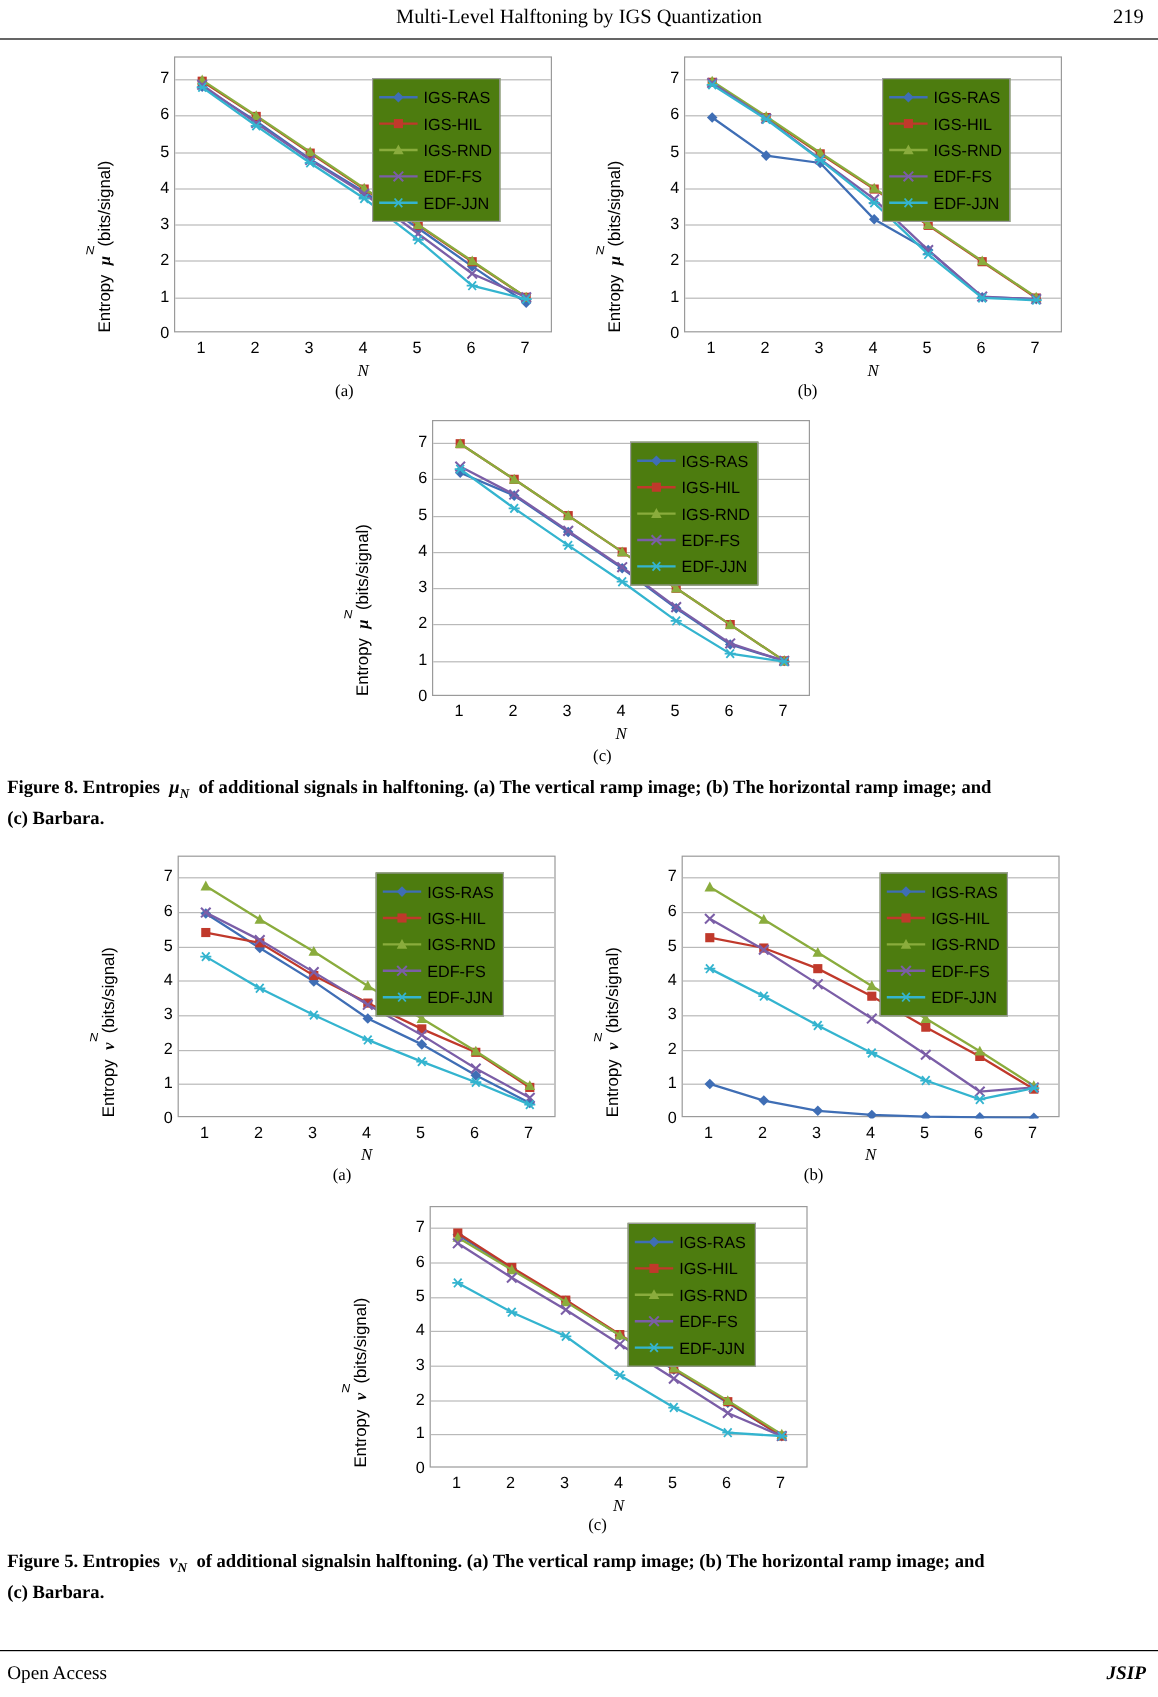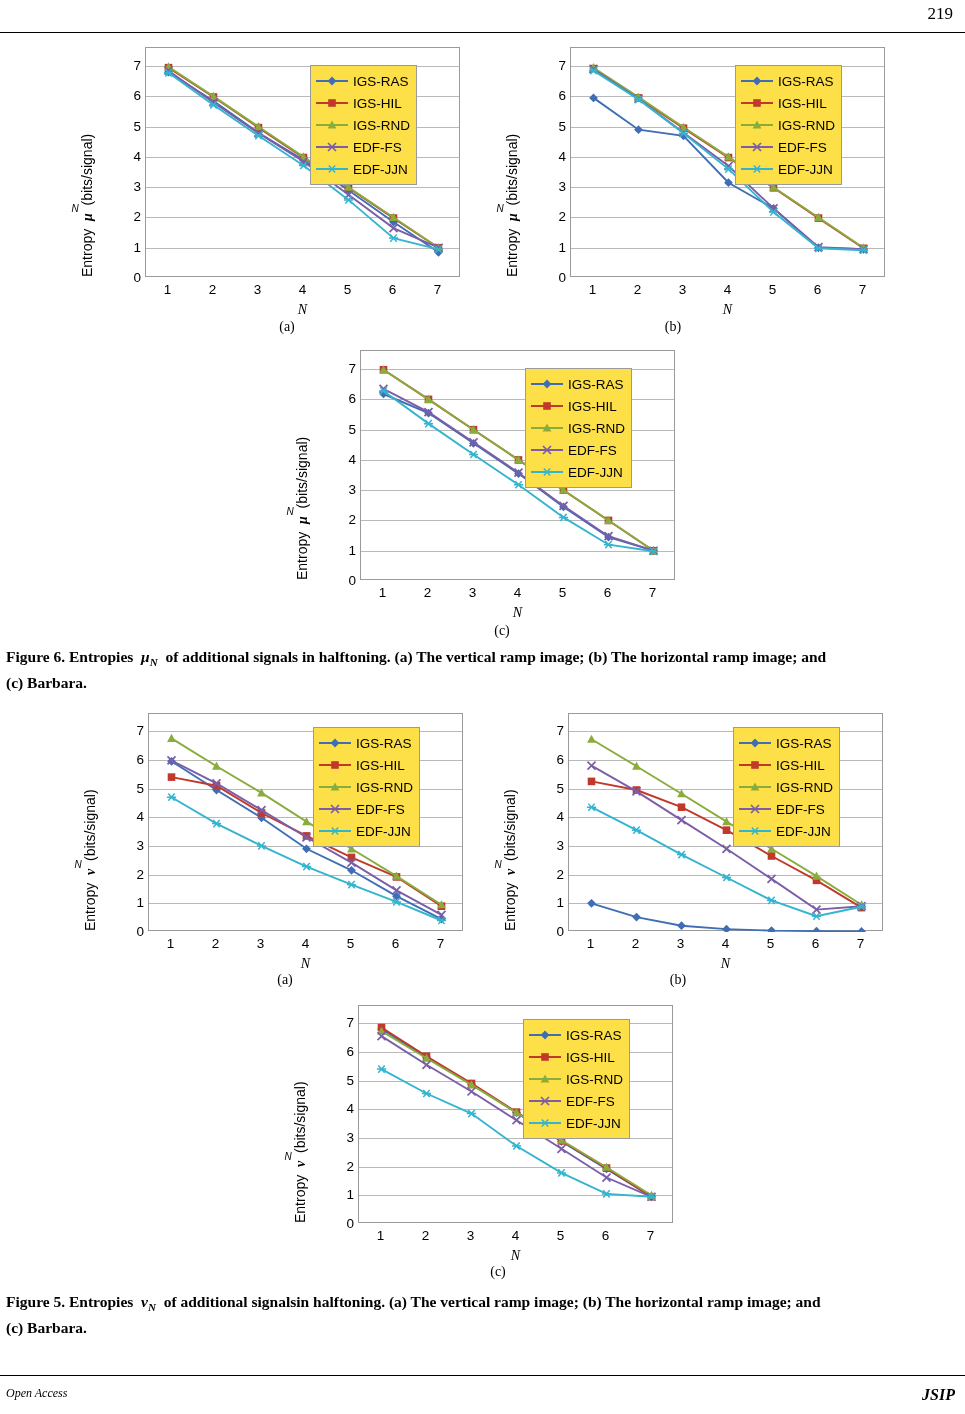--- a/index.html
+++ b/index.html
@@ -21,21 +21,21 @@
   }
   .runhead .pageno{
     position:absolute;right:12px;top:4px;font-size:17px;
   }
 
   
   .footer{
     position:absolute;left:0;bottom:0;width:965px;height:38px;
     border-top:1px solid #000;
   }
-  .footer .oa{position:absolute;left:6px;top:10px;font-size:12px;font-style:italic;}
+  .footer .oa{position:absolute;left:6px;top:10px;font-size:16px;}
   .footer .jsip{position:absolute;right:10px;top:10px;font-size:16px;font-style:italic;font-weight:bold;}
 
   
   .caption{
     position:absolute;font-size:15.5px;font-weight:bold;
     font-family:"Liberation Serif",serif;line-height:1.5;
   }
   .caption .mu{font-style:italic;font-family:"Liberation Serif",serif;}
   .caption .sub{font-size:11px;font-style:italic;vertical-align:sub;}
 
@@ -61,39 +61,40 @@
   }
   .xtick{
     position:absolute;text-align:center;font-size:13.5px;
     font-family:"Liberation Sans",sans-serif;width:20px;
   }
   .xlabel{
     position:absolute;text-align:center;font-size:14px;font-style:italic;
     font-family:"Liberation Serif",serif;
   }
   .legendbox{
-    position:absolute;border:1px solid #9a9a9a;background:#fde047;
+    position:absolute;border:1px solid #9a9a9a;background:#4d7c0f;
     font-family:"Liberation Sans",sans-serif;font-size:13.5px;
     padding:4px 6px 4px 4px;box-sizing:border-box;
   }
   .legrow{display:flex;align-items:center;height:22px;}
   .legsym{width:34px;height:14px;position:relative;flex:0 0 34px;}
   .leglabel{margin-left:4px;white-space:nowrap;}
   .subcap{
     position:absolute;text-align:center;font-size:14px;
     font-family:"Liberation Serif",serif;width:40px;
   }
   svg{display:block;}
 </style>
 </head>
 <body>
 
 <div class="page">
 
   <div class="runhead">
+    <div class="title">Multi-Level Halftoning by IGS Quantization</div>
     <div class="pageno">219</div>
   </div>
 
   <div class="chart" id="c-fig5a" style="left:75px;top:42px;width:390px;height:280px;">
       <div class="ylabel">
         <span style="left: 4px; top: 235px;">Entropy&nbsp; <i style="font-family:'Liberation Serif',serif;font-weight:bold;">μ</i><span style="font-size:10px;font-style:italic;vertical-align:sub;">N</span>&nbsp; (bits/signal)</span>
       </div>
       <div class="plotbox" style="left: 70px; top: 5px; width: 315px; height: 230px;">
         <div class="gridline" style="top: 199.737px;"></div>
         <div class="gridline" style="top: 169.474px;"></div>
@@ -542,21 +543,21 @@
           <div class="leglabel">EDF-JJN</div>
         </div>
       </div>
     </div>
 
   <div class="subcap" style="left:267px;top:319px;">(a)</div>
   <div class="subcap" style="left:653px;top:319px;">(b)</div>
   <div class="subcap" style="left:482px;top:623px;">(c)</div>
 
   <div class="caption" style="left:6px;top:645px;width:952px;">
-    <span>Figure 6. Entropies</span>
+    <span>Figure 8. Entropies</span>
     &nbsp;<span class="mu">μ</span><span class="sub">N</span>&nbsp;
     <span>of additional signals in halftoning. (a) The vertical ramp image; (b) The horizontal ramp image; and</span>
     <div>(c) Barbara.</div>
   </div>
 
   <div class="chart" id="c-fig6a" style="left:78px;top:708px;width:390px;height:265px;">
       <div class="ylabel">
         <span style="left: 4px; top: 223px;">Entropy&nbsp; <i style="font-family:'Liberation Serif',serif;font-weight:bold;">ν</i><span style="font-size:10px;font-style:italic;vertical-align:sub;">N</span>&nbsp; (bits/signal)</span>
       </div>
       <div class="plotbox" style="left: 70px; top: 5px; width: 315px; height: 218px;">

